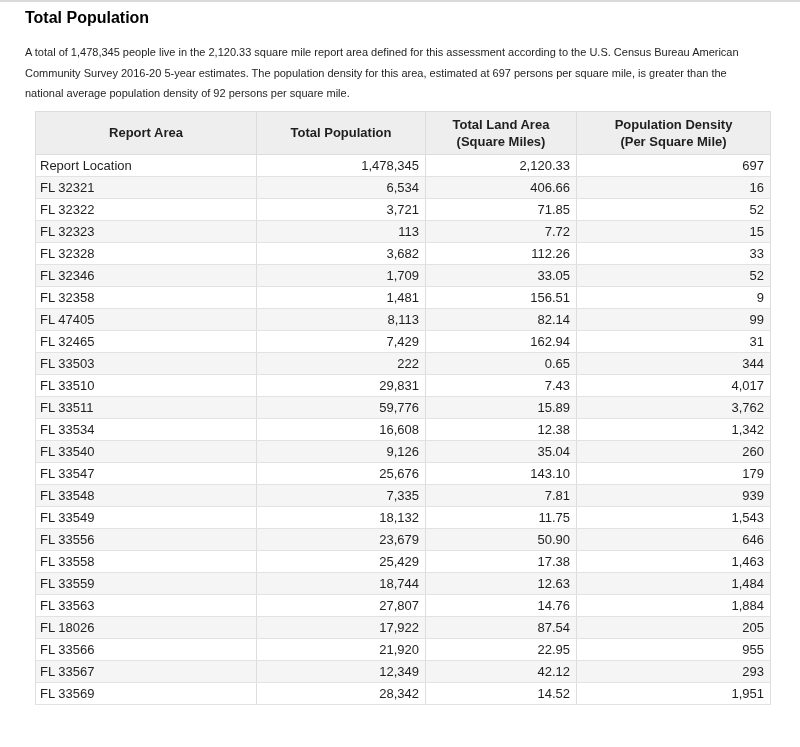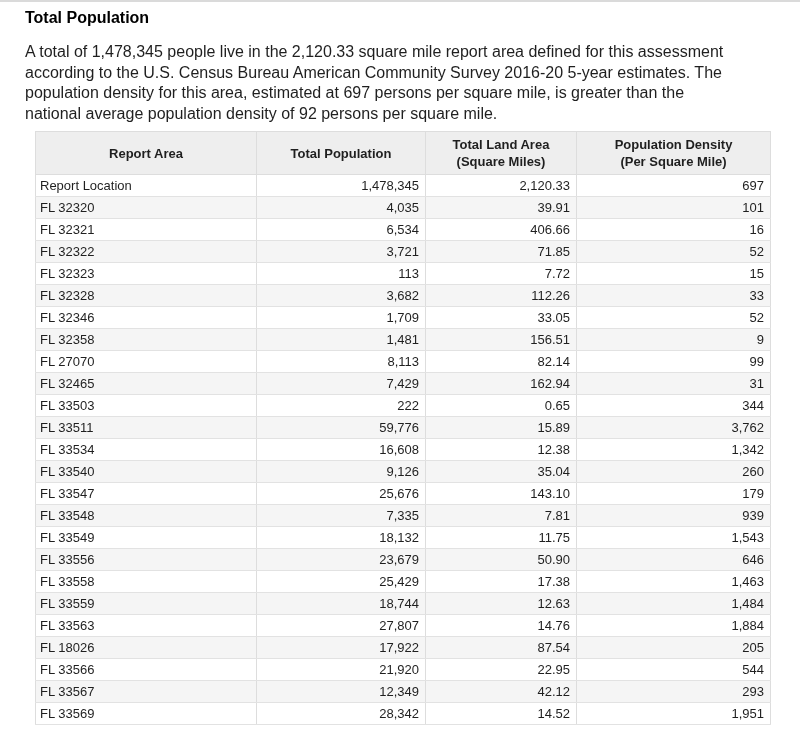--- a/index.html
+++ b/index.html
@@ -28,21 +28,21 @@
   h1.title {
     margin: 0;
     font-size: 16px;
     line-height: 20px;
     font-weight: 700;
     color: #000000;
   }
   p.intro {
     margin: 14px 0 0 0;
     width: 715px;
-    font-size: 16px;
+    font-size: 11px;
     line-height: 20.5px;
     color: #1f1f1f;
   }
   .table-wrap {
     margin: 7px 0 0 10px;
   }
   table.pop-table {
     border-collapse: collapse;
     table-layout: fixed;
     width: 735px;
@@ -107,26 +107,20 @@
         </tr>
       </thead>
       <tbody id="table-body">
           <tr>
             <td>Report Location</td>
             <td class="num">1,478,345</td>
             <td class="num">2,120.33</td>
             <td class="num">697</td>
           </tr>
           <tr>
-            <td>FL 32320</td>
-            <td class="num">4,035</td>
-            <td class="num">39.91</td>
-            <td class="num">101</td>
-          </tr>
-          <tr>
             <td>FL 32321</td>
             <td class="num">6,534</td>
             <td class="num">406.66</td>
             <td class="num">16</td>
           </tr>
           <tr>
             <td>FL 32322</td>
             <td class="num">3,721</td>
             <td class="num">71.85</td>
             <td class="num">52</td>
@@ -149,38 +143,44 @@
             <td class="num">33.05</td>
             <td class="num">52</td>
           </tr>
           <tr>
             <td>FL 32358</td>
             <td class="num">1,481</td>
             <td class="num">156.51</td>
             <td class="num">9</td>
           </tr>
           <tr>
-            <td>FL 27070</td>
+            <td>FL 47405</td>
             <td class="num">8,113</td>
             <td class="num">82.14</td>
             <td class="num">99</td>
           </tr>
           <tr>
             <td>FL 32465</td>
             <td class="num">7,429</td>
             <td class="num">162.94</td>
             <td class="num">31</td>
           </tr>
           <tr>
             <td>FL 33503</td>
             <td class="num">222</td>
             <td class="num">0.65</td>
             <td class="num">344</td>
           </tr>
           <tr>
+            <td>FL 33510</td>
+            <td class="num">29,831</td>
+            <td class="num">7.43</td>
+            <td class="num">4,017</td>
+          </tr>
+          <tr>
             <td>FL 33511</td>
             <td class="num">59,776</td>
             <td class="num">15.89</td>
             <td class="num">3,762</td>
           </tr>
           <tr>
             <td>FL 33534</td>
             <td class="num">16,608</td>
             <td class="num">12.38</td>
             <td class="num">1,342</td>
@@ -236,21 +236,21 @@
           <tr>
             <td>FL 18026</td>
             <td class="num">17,922</td>
             <td class="num">87.54</td>
             <td class="num">205</td>
           </tr>
           <tr>
             <td>FL 33566</td>
             <td class="num">21,920</td>
             <td class="num">22.95</td>
-            <td class="num">544</td>
+            <td class="num">955</td>
           </tr>
           <tr>
             <td>FL 33567</td>
             <td class="num">12,349</td>
             <td class="num">42.12</td>
             <td class="num">293</td>
           </tr>
           <tr>
             <td>FL 33569</td>
             <td class="num">28,342</td>

